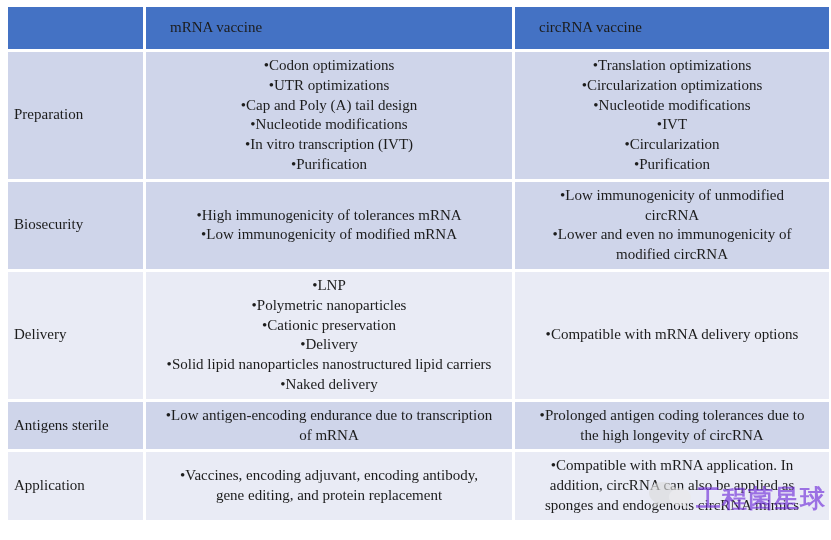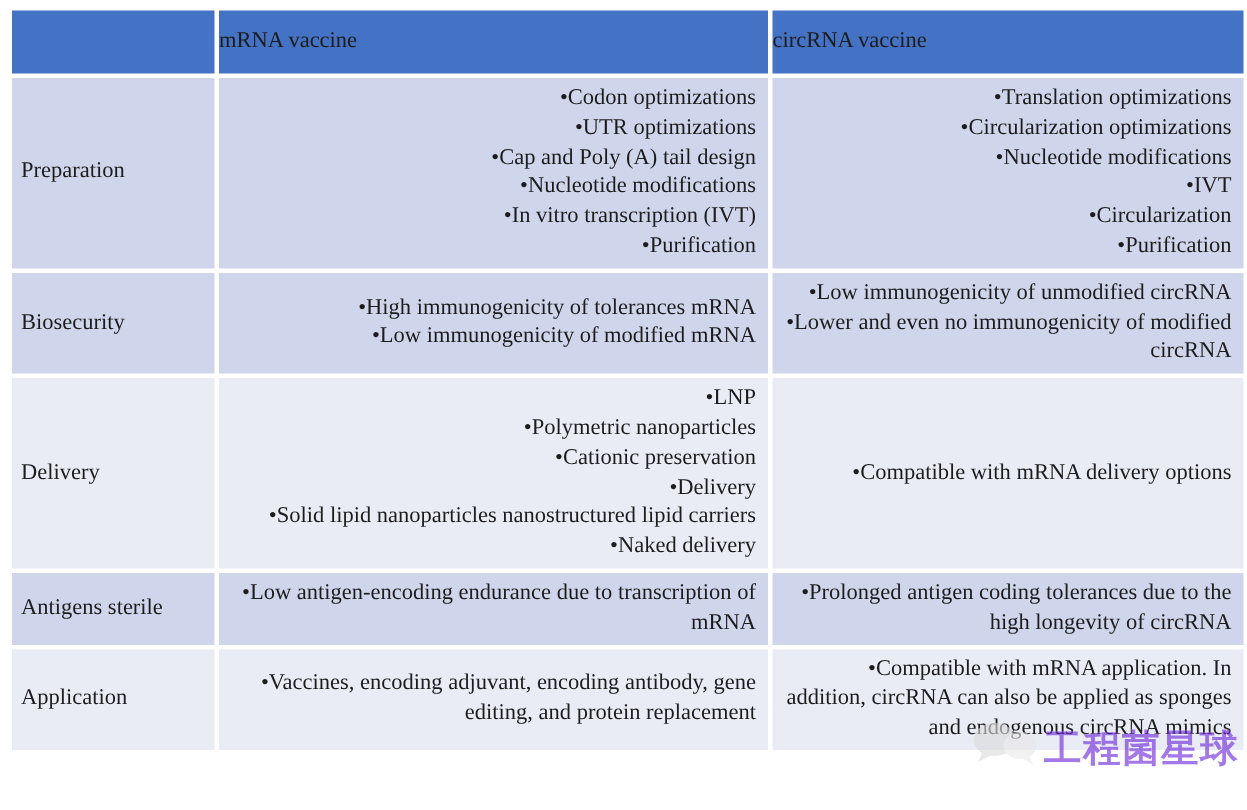--- a/index.html
+++ b/index.html
@@ -30,30 +30,30 @@
     font-size: 15px;
     line-height: 1.32;
     color: #1c1c1c;
     font-weight: normal;
   }
   thead th {
     background: #4472C4;
     color: #ffffff;
     font-weight: bold;
     text-align: left;
-    padding: 6px 0;
+    padding: 6px 24px;
     height: 30px;
   }
   tbody th.rowlabel {
     text-align: left;
     padding: 4px 6px;
   }
   tbody td.content {
-    text-align: right;
-    padding: 4px 8px;
+    text-align: center;
+    padding: 4px 19px;
   }
   tr.band-dark th, tr.band-dark td { background: #CFD5EA; }
   tr.band-light th, tr.band-light td { background: #E9EBF5; }
   .bullet-item::before {
     content: "\2022 ";
   }
   
   .watermark {
     position: absolute;
     left: 648px;

